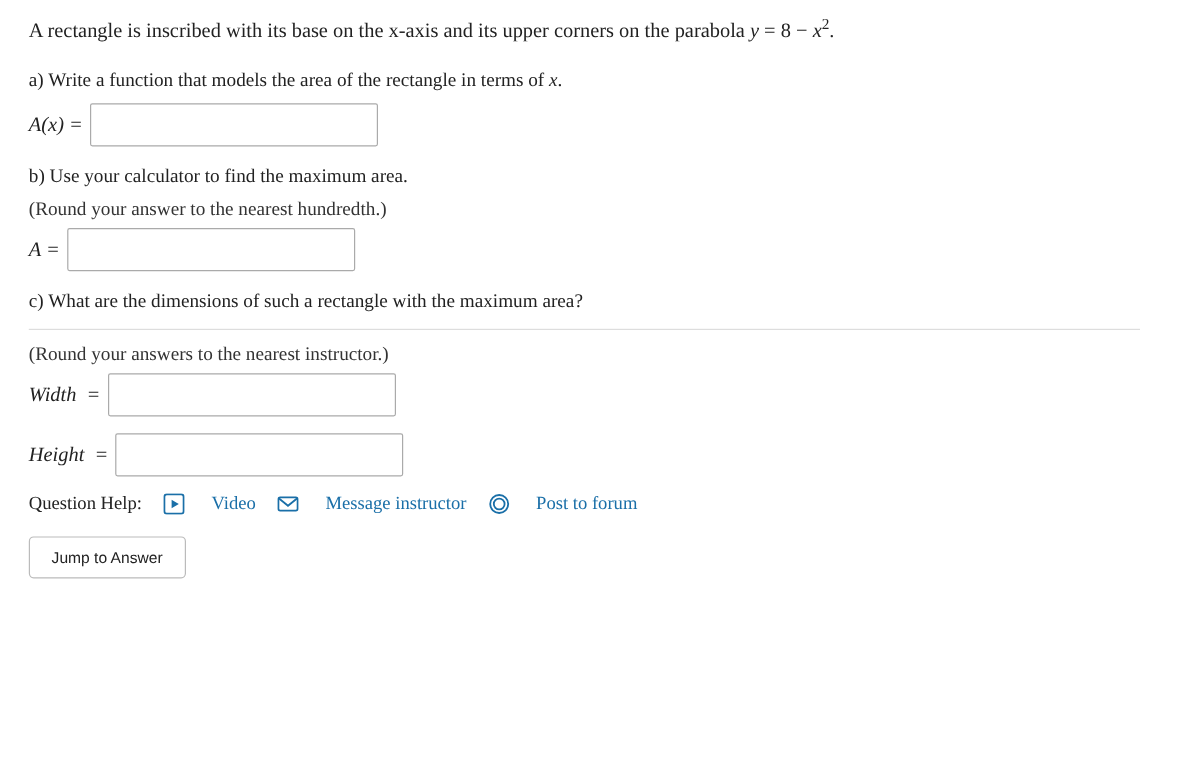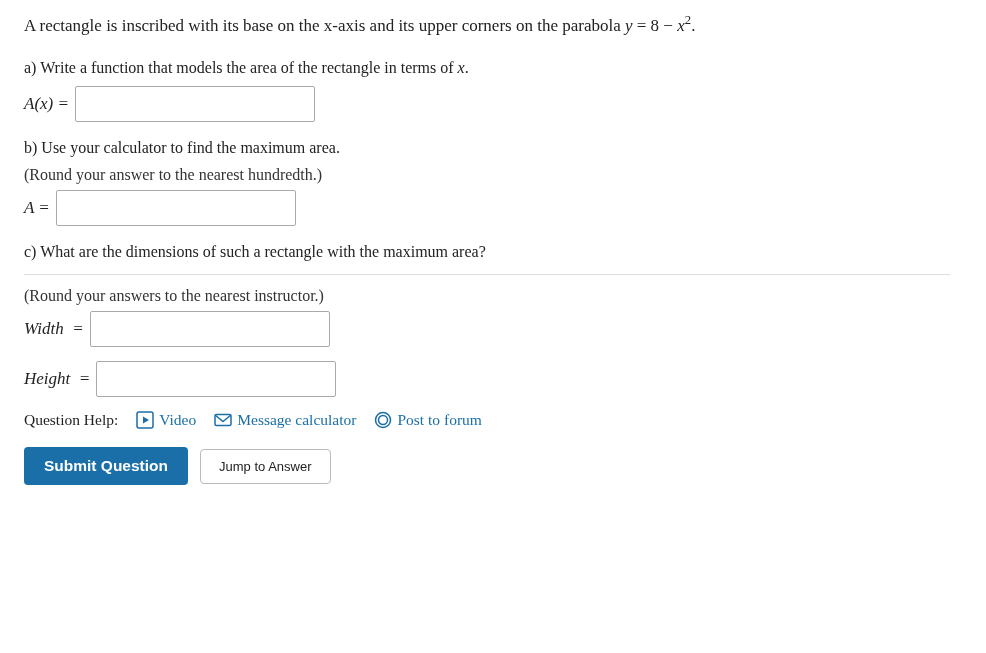--- a/index.html
+++ b/index.html
@@ -97,21 +97,21 @@
     }
 
     .help-row .help-label {
       color: #222;
       font-style: normal;
     }
 
     .help-item {
       display: flex;
       align-items: center;
-      gap: 5px;
+      gap: 22px;
       cursor: pointer;
       color: #1a6fa8;
       font-size: 15.5px;
     }
 
     .help-item svg {
       flex-shrink: 0;
     }
 
     .button-row {
@@ -207,31 +207,30 @@
       </svg>
       <span>Video</span>
     </span>
 
     <span class="help-item">
 
       <svg width="18" height="18" viewBox="0 0 18 18" fill="none">
         <rect x="1" y="3.5" width="16" height="11" rx="1.5" stroke="#1a6fa8" stroke-width="1.5" fill="none"></rect>
         <polyline points="1,4 9,10.5 17,4" stroke="#1a6fa8" stroke-width="1.5" fill="none"></polyline>
       </svg>
-      <span>Message calculator</span>
+      <span>Message instructor</span>
     </span>
 
     <span class="help-item">
 
       <svg width="18" height="18" viewBox="0 0 18 18" fill="none">
         <circle cx="9" cy="9" r="7.5" stroke="#1a6fa8" stroke-width="1.5" fill="none"></circle>
         <circle cx="9" cy="9" r="4.5" stroke="#1a6fa8" stroke-width="1.5" fill="none"></circle>
       </svg>
       <span>Post to forum</span>
     </span>
   </div>
 
   <div class="button-row">
-    <button class="btn-submit">Submit Question</button>
     <button class="btn-jump">Jump to Answer</button>
   </div>
 
 </div>
 
 </body></html>

